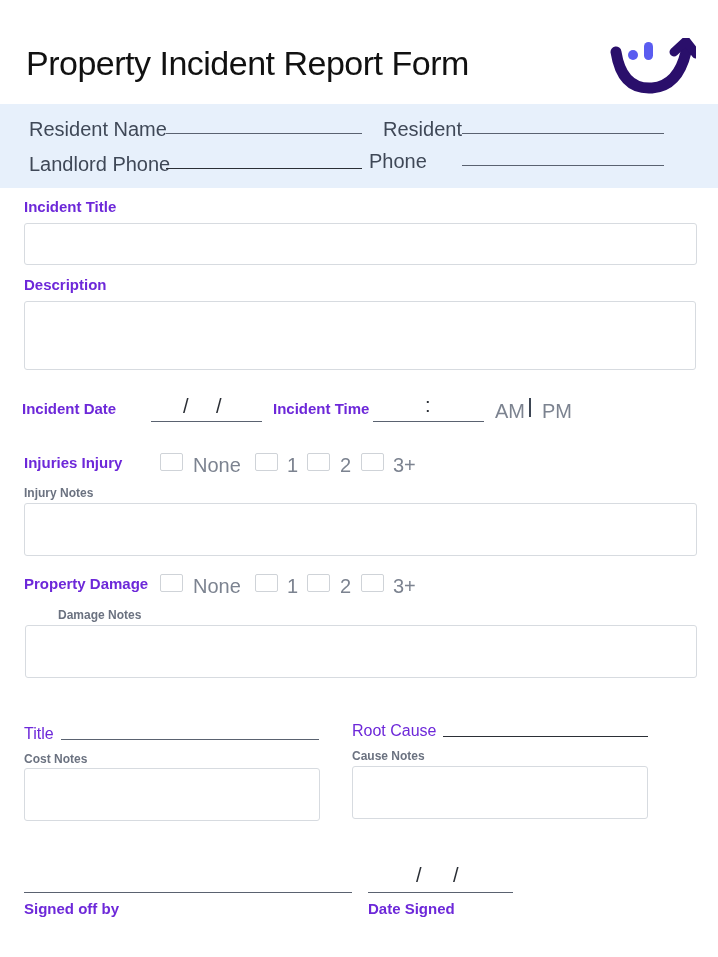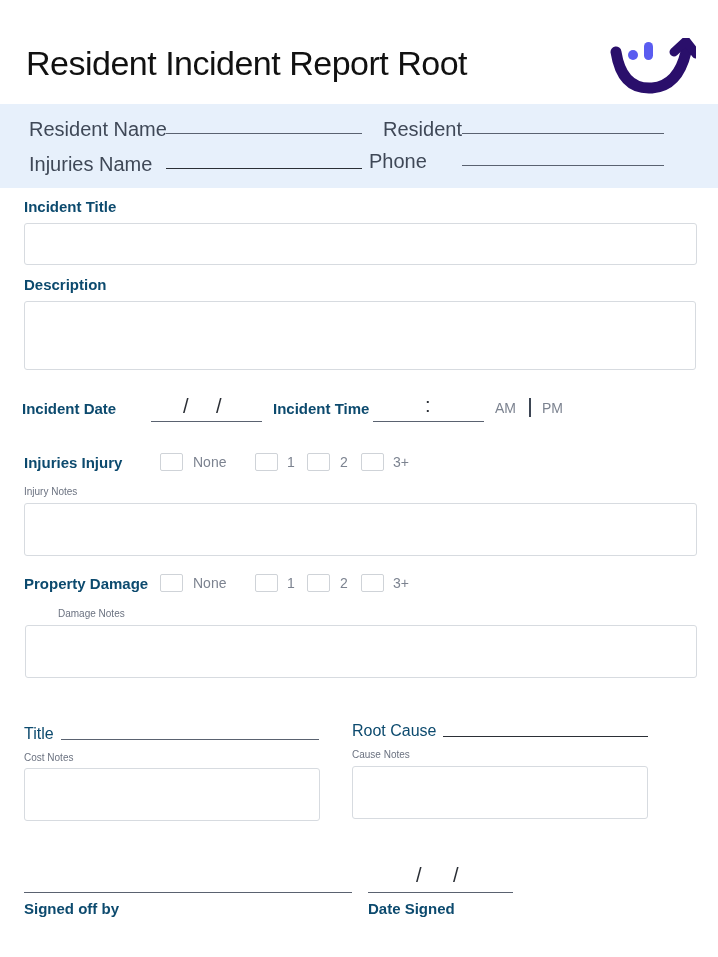--- a/index.html
+++ b/index.html
@@ -2,45 +2,45 @@
 <html><head>
 <meta charset="utf-8">
 <style>
   html,body{margin:0;padding:0;}
   body{width:718px;height:957px;background:#ffffff;position:relative;overflow:hidden;font-family:"Liberation Sans","DejaVu Sans",sans-serif;color:#3d4654;}
   .abs{position:absolute;}
   .title{left:26px;top:44px;font-size:34px;color:#111111;letter-spacing:-0.5px;white-space:nowrap;}
   .logo{left:606px;top:38px;width:90px;height:56px;}
   .band{left:0;top:104px;width:718px;height:84px;background:#e7f0fb;}
   .lbl{font-size:20px;color:#3f4857;white-space:nowrap;}
-  .lbl-b{font-size:15px;color:#0c4a6e;font-weight:bold;white-space:nowrap;}
-  .small{font-size:10px;color:#6b7280;white-space:nowrap;}
+  .lbl-b{font-size:15px;color:#6d28d9;font-weight:bold;white-space:nowrap;}
+  .small{font-size:12px;color:#6b7280;white-space:nowrap;font-weight:bold;}
   .line{height:0;border-top:1.5px solid #2b2f36;}
   .box{border:1px solid #d7dbe0;border-radius:3px;background:#fff;box-sizing:border-box;}
   .cb{width:23px;height:18px;border:1px solid #cfd3d8;border-radius:2px;box-sizing:border-box;background:#fff;}
-  .opt{font-size:14px;color:#7c8390;white-space:nowrap;}
+  .opt{font-size:20px;color:#7c8390;white-space:nowrap;}
   .slash{font-size:20px;color:#2b2f36;}
 </style>
 </head>
 <body>
 
-<div class="abs title">Resident Incident Report Root</div>
+<div class="abs title">Property Incident Report Form</div>
 <svg class="abs logo" viewBox="0 0 90 56">
   <path d="M10 14 Q16 52 46 50 Q72 48 80 14" fill="none" stroke="#2a0f6b" stroke-width="11" stroke-linecap="round"></path>
   <path d="M68 14 L80 3 L90 16" fill="none" stroke="#2a0f6b" stroke-width="9" stroke-linecap="round" stroke-linejoin="round"></path>
   <circle cx="27" cy="17" r="5" fill="#5a5cf0"></circle>
   <rect x="38" y="4" width="9" height="18" rx="4.5" fill="#5a5cf0"></rect>
 </svg>
 
 <div class="abs band"></div>
 <div class="abs lbl" style="left:29px;top:118px;">Resident Name</div>
 <div class="abs line" style="left:166px;top:133px;width:196px;border-top-color:#5a6270;"></div>
 <div class="abs lbl" style="left:383px;top:118px;">Resident</div>
 <div class="abs line" style="left:462px;top:133px;width:202px;border-top-color:#5a6270;"></div>
-<div class="abs lbl" style="left:29px;top:153px;">Injuries Name</div>
+<div class="abs lbl" style="left:29px;top:153px;">Landlord Phone</div>
 <div class="abs line" style="left:166px;top:168px;width:196px;"></div>
 <div class="abs lbl" style="left:369px;top:150px;">Phone</div>
 <div class="abs line" style="left:462px;top:165px;width:202px;border-top-color:#5a6270;"></div>
 
 <div class="abs lbl-b" style="left:24px;top:198px;">Incident Title</div>
 <div class="abs box" style="left:24px;top:223px;width:673px;height:42px;"></div>
 
 <div class="abs lbl-b" style="left:24px;top:276px;">Description</div>
 <div class="abs box" style="left:24px;top:301px;width:672px;height:69px;"></div>
 

